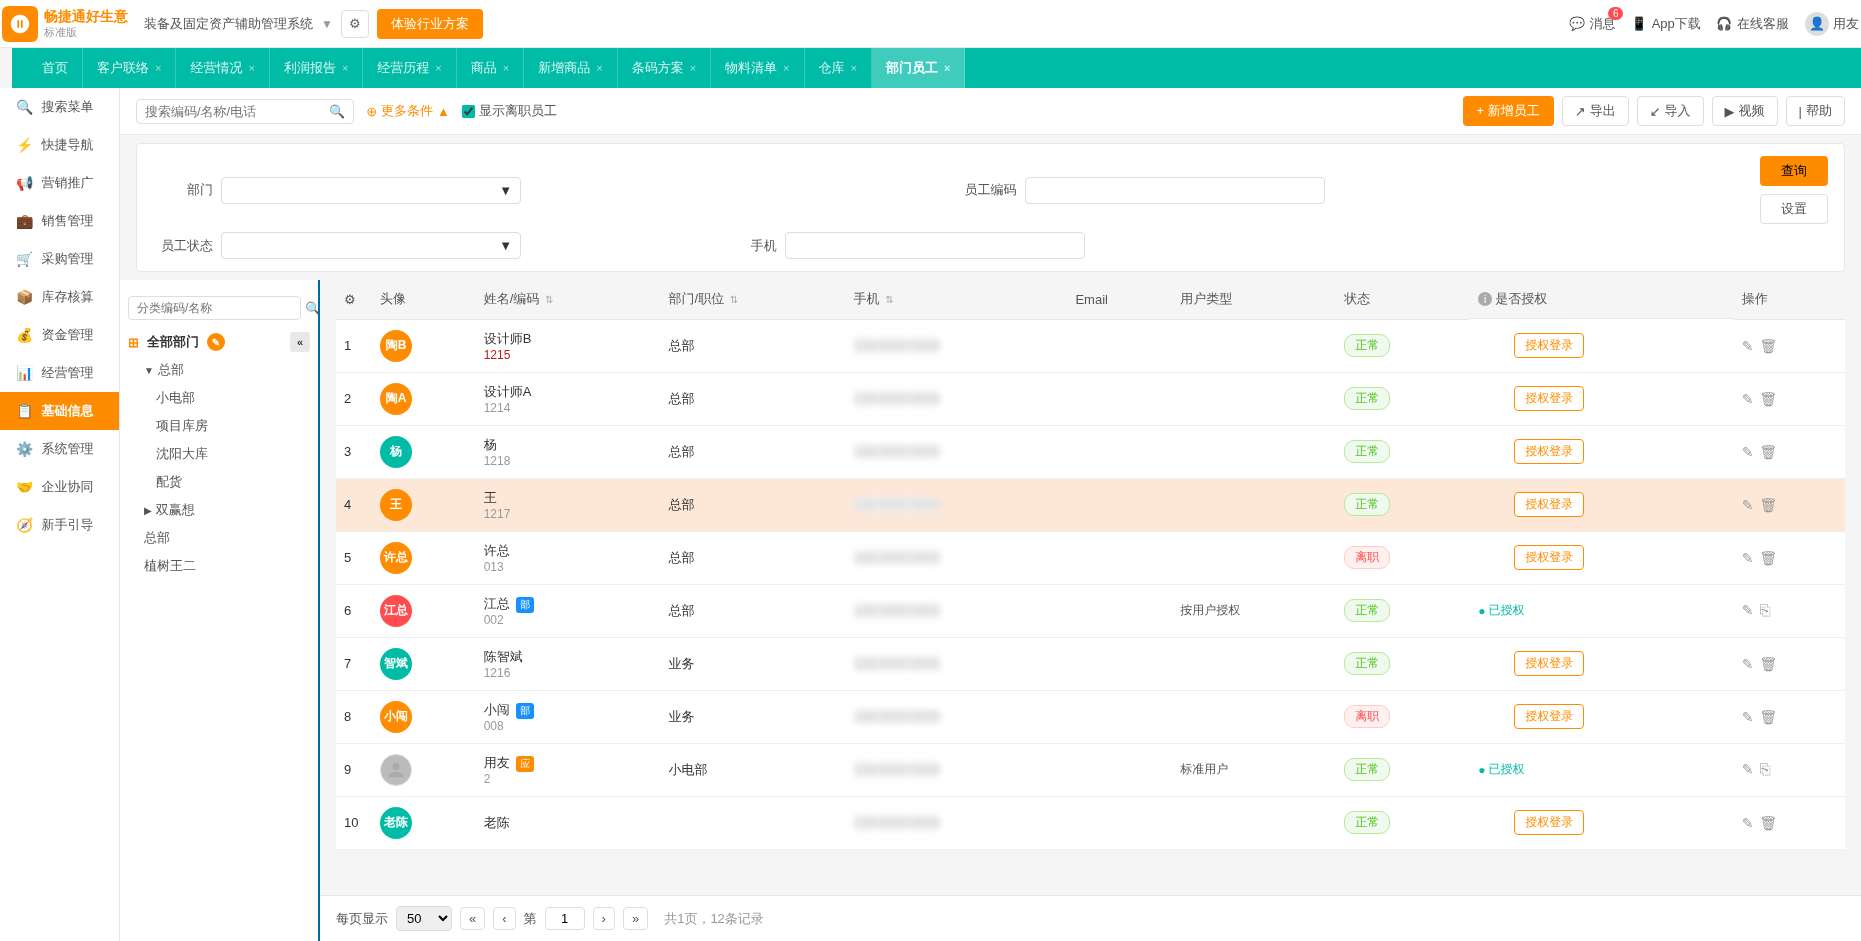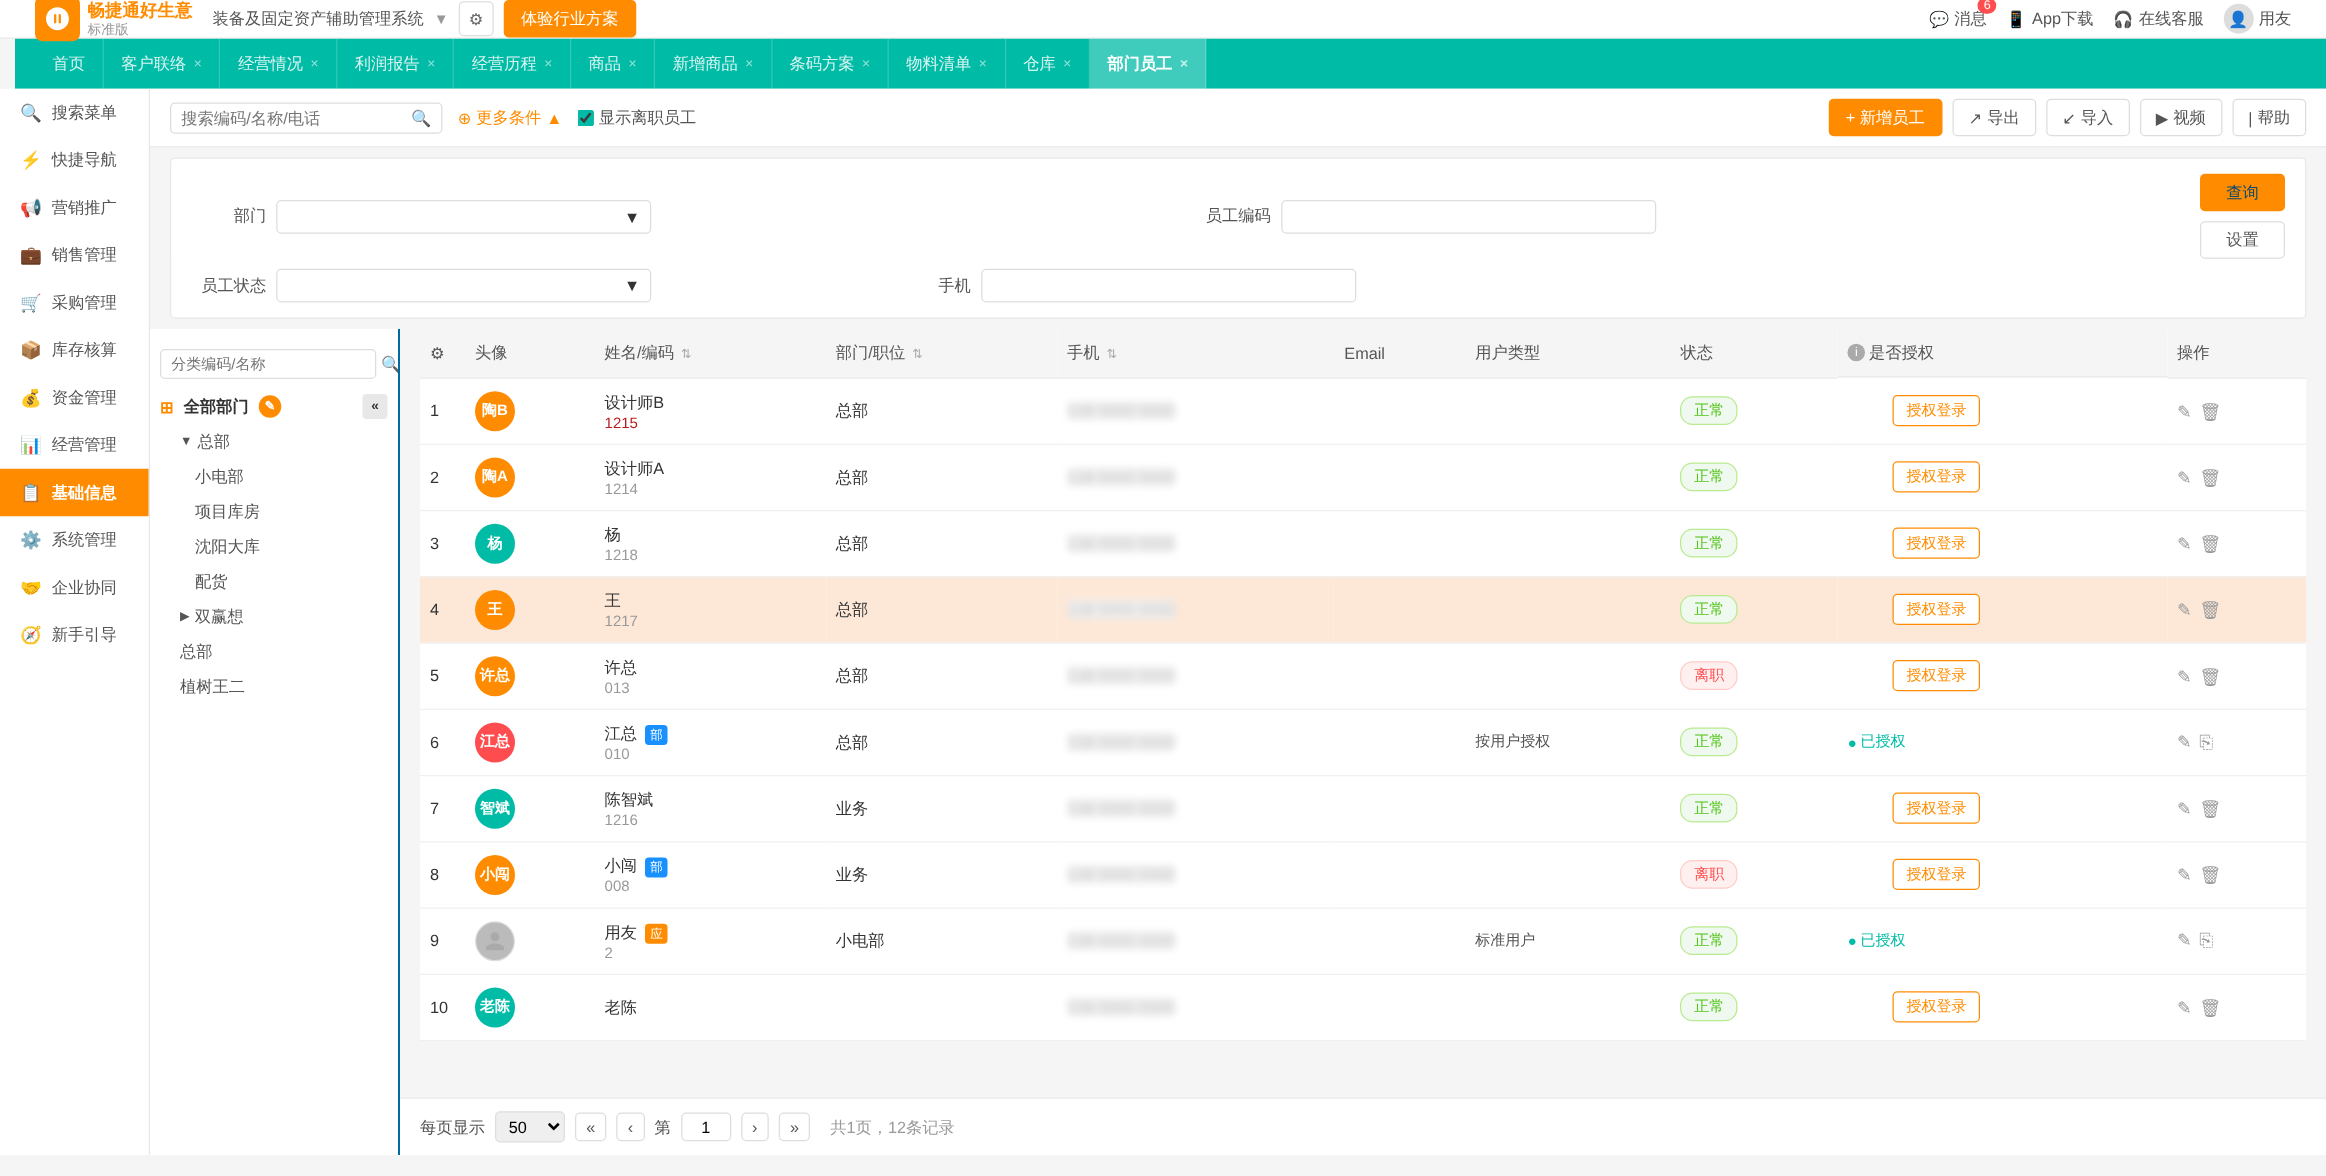--- a/index.html
+++ b/index.html
@@ -1,21 +1,21 @@
 <!DOCTYPE html>
 <html><head>
   <meta charset="utf-8">
   <style>
     * { box-sizing: border-box; margin: 0; padding: 0; }
     body { font-family: 'Microsoft YaHei', Arial, sans-serif; font-size: 13px; background: #f5f5f5; color: #333; }
 
     
     .top-header {
       display: flex; align-items: center; background: #fff;
-      padding: 0 28px; height: 31px; border-bottom: 1px solid #e8e8e8;
+      padding: 0 2px; height: 48px; border-bottom: 1px solid #e8e8e8;
       justify-content: space-between;
     }
     .top-header-left { display: flex; align-items: center; gap: 8px; }
     .brand-logo { display: flex; align-items: center; gap: 6px; }
     .brand-icon { width: 36px; height: 36px; background: #ff8c00; border-radius: 6px; display: flex; align-items: center; justify-content: center; }
     .brand-icon svg { fill: white; }
     .brand-text { font-size: 12px; color: #333; line-height: 1.3; }
     .brand-text .main { font-size: 14px; font-weight: bold; color: #ff8c00; }
     .system-title { font-size: 13px; color: #555; margin-left: 8px; }
     .dropdown-arrow { color: #999; font-size: 12px; cursor: pointer; }
@@ -78,21 +78,21 @@
 
     
     .adv-filter { background: #fff; padding: 12px 16px; border: 1px solid #e8e8e8; margin: 8px 16px; border-radius: 4px; }
     .adv-filter-row { display: flex; align-items: center; gap: 16px; margin-bottom: 8px; }
     .adv-filter-row:last-child { margin-bottom: 0; justify-content: space-between; }
     .filter-field { display: flex; align-items: center; gap: 8px; flex: 1; }
     .filter-label { font-size: 13px; color: #555; white-space: nowrap; width: 60px; text-align: right; }
     .filter-select { flex: 1; border: 1px solid #ddd; border-radius: 4px; padding: 5px 8px; font-size: 13px; color: #333; display: flex; align-items: center; justify-content: space-between; cursor: pointer; max-width: 300px; }
     .filter-input { flex: 1; border: 1px solid #ddd; border-radius: 4px; padding: 5px 8px; font-size: 13px; outline: none; max-width: 300px; }
     .filter-actions { display: flex; gap: 8px; margin-left: auto; flex-direction: column; }
-    .btn-query { background: #ff8c00; color: #0c4a6e; border: none; border-radius: 4px; padding: 6px 20px; font-size: 13px; cursor: pointer; }
+    .btn-query { background: #ff8c00; color: #000000; border: none; border-radius: 4px; padding: 6px 20px; font-size: 13px; cursor: pointer; }
     .btn-setting { background: white; border: 1px solid #ddd; border-radius: 4px; padding: 5px 20px; font-size: 13px; cursor: pointer; color: #555; }
 
     
     .data-table { flex: 1; overflow-y: auto; padding: 0 16px; }
     table { width: 100%; border-collapse: collapse; background: white; }
     thead tr { background: #f5f5f5; }
     th { padding: 10px 8px; text-align: left; font-size: 13px; font-weight: normal; color: #555; border-bottom: 1px solid #e8e8e8; white-space: nowrap; }
     td { padding: 10px 8px; font-size: 13px; color: #333; border-bottom: 1px solid #f0f0f0; vertical-align: middle; }
     tr.highlighted td { background: #fde8d8; }
     .avatar { width: 32px; height: 32px; border-radius: 50%; display: flex; align-items: center; justify-content: center; font-size: 12px; color: white; font-weight: bold; }
@@ -469,21 +469,21 @@
                 </td>
               </tr>
 
               <tr>
                 <td>6</td>
                 <td>
                     <div class="avatar avatar-red">江总</div>
                   </td>
                 <td>
                   <div>江总 <span class="dept-tag">部</span></div>
-                  <div style="color:#999;font-size:12px;">010</div>
+                  <div style="color:#999;font-size:12px;">002</div>
                 </td>
                 <td>总部</td>
                 <td><span class="blurred">138 0000 0000</span></td>
                 <td></td>
                 <td style="color:#555;font-size:12px;">按用户授权</td>
                 <td><span class="status-badge status-normal">正常</span></td>
                 <td>
                     <span class="authorized"><span>●</span>已授权</span>
                   </td>
                 <td>

